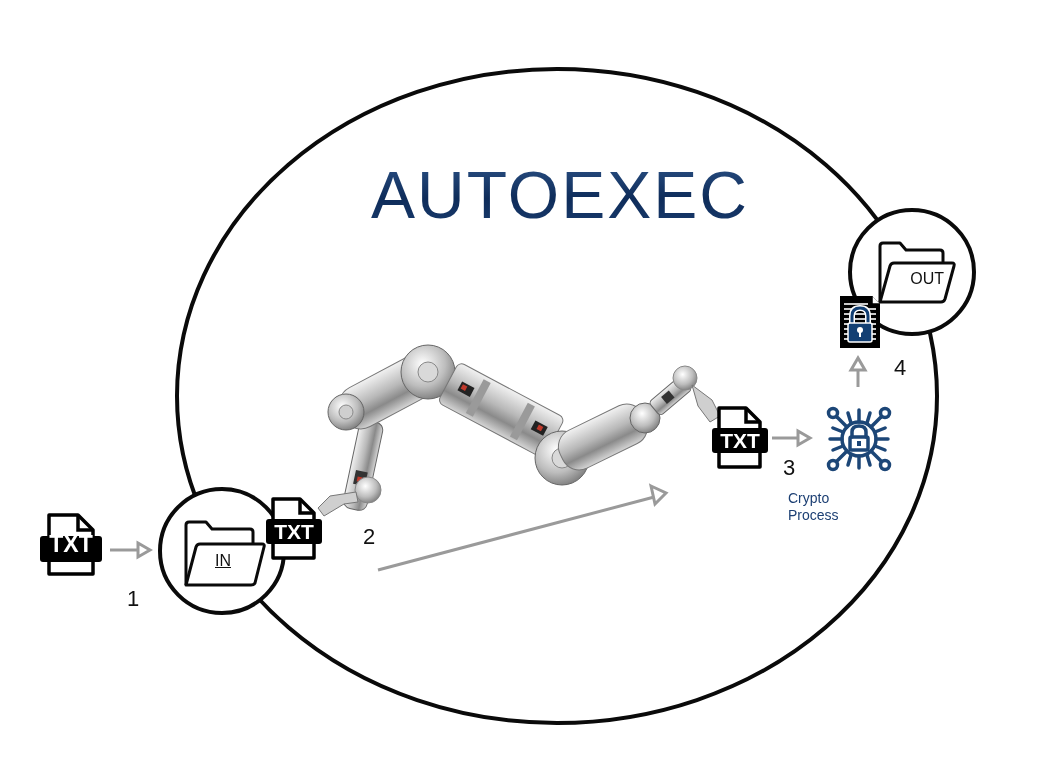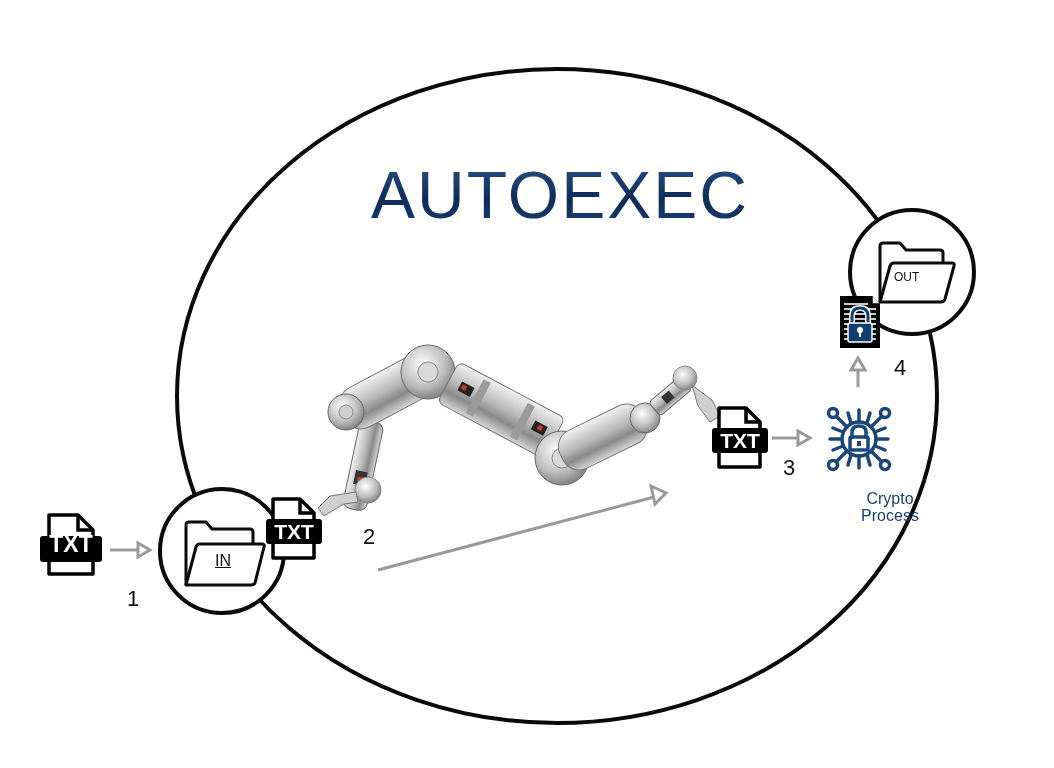--- a/index.html
+++ b/index.html
@@ -8,22 +8,22 @@
   .abs { position:absolute; }
   #stage { position:absolute; left:0; top:0; width:888px; height:768px; }
   .title {
     position:absolute; left:360px; top:160px; width:400px; height:70px;
     text-align:center; font-size:66px; line-height:70px; letter-spacing:2px;
     font-family:"Liberation Sans", "DejaVu Sans", sans-serif;
     background:linear-gradient(180deg,#2c5286 0%,#0e2c5a 55%,#1a3c6e 100%);
     -webkit-background-clip:text; background-clip:text; color:transparent;
   }
   .step-num { position:absolute; font-size:22px; color:#111; line-height:22px; }
-  .crypto-label { position:absolute; left:850px; top:490px; width:80px; text-align:center;
-                  font-size:16px; line-height:17px; color:#1c3f73; }
+  .crypto-label { position:absolute; left:788px; top:490px; width:80px; text-align:left;
+                  font-size:14px; line-height:17px; color:#1c3f73; }
   .crypto-label span { display:block; }
   .folder-text { font-family:"Liberation Sans", "DejaVu Sans", sans-serif; }
 </style>
 </head>
 <body>
 
 <div id="stage">
 
   <svg class="abs" style="left:0;top:0" width="1054" height="768">
     <ellipse cx="557" cy="396" rx="380" ry="327" fill="none" stroke="#0a0a0a" stroke-width="4"></ellipse>
@@ -174,21 +174,21 @@
     <span>Process</span>
   </div>
 
   <svg class="abs" style="left:846px;top:206px" width="132" height="132">
     <circle cx="66" cy="66" r="62" fill="#fff" stroke="#0a0a0a" stroke-width="4"></circle>
     <g fill="#fff" stroke="#0a0a0a" stroke-width="3" stroke-linejoin="round">
       <path d="M34 96 V40 Q34 37 37 37 H54 L60 44 H94 Q97 44 97 47 V57"></path>
       <path d="M34 96 L44 60 Q45 57 48 57 H106 Q109 57 108 60 L99 93 Q98 96 95 96 Z"></path>
     </g>
   </svg>
-  <div class="abs folder-text" style="left:894px;top:270px;width:50px;text-align:left;font-size:12px;color:#111;">OUT</div>
+  <div class="abs folder-text" style="left:894px;top:270px;width:50px;text-align:right;font-size:16px;color:#111;">OUT</div>
 
   <svg class="abs" style="left:838px;top:294px" width="46" height="56">
     <path d="M2 2 H34 L42 10 V54 H2 Z" fill="#000"></path>
     <path d="M34 2 V10 H42" fill="#fff" stroke="#000" stroke-width="1.5"></path>
     <g stroke="#fff" stroke-width="1.6">
       <line x1="6" y1="10" x2="30" y2="10"></line>
         <line x1="6" y1="15" x2="38" y2="15"></line>
       <line x1="6" y1="20" x2="38" y2="20"></line>
         <line x1="6" y1="25" x2="38" y2="25"></line>
       <line x1="6" y1="30" x2="38" y2="30"></line>

